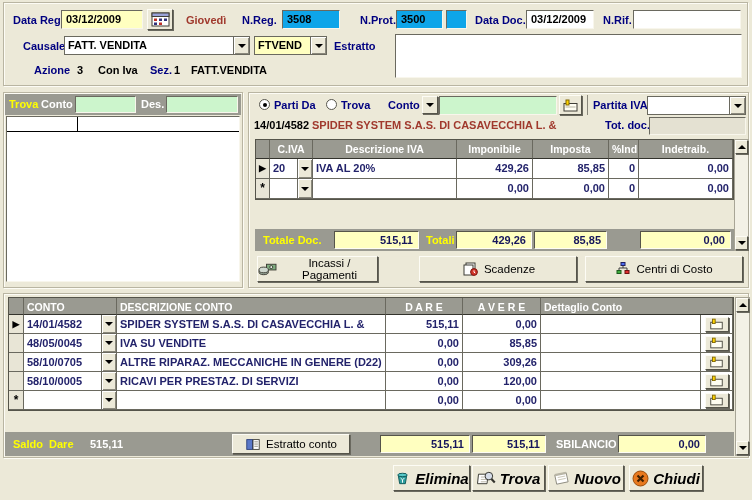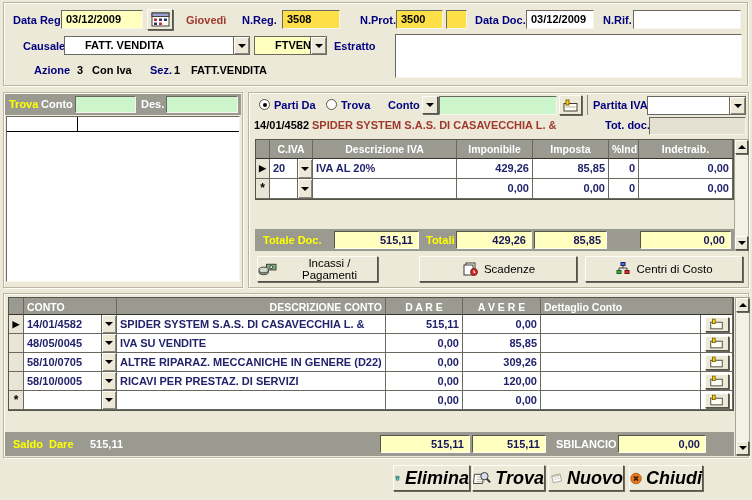--- a/index.html
+++ b/index.html
@@ -4,24 +4,24 @@
 <style>
   *{margin:0;padding:0;box-sizing:border-box}
   html,body{width:752px;height:500px}
   body{background:#ECE9D8;font-family:"Liberation Sans",sans-serif;font-size:11px;font-weight:bold;color:#000;position:relative;overflow:hidden}
   .abs{position:absolute}
   .lbl{color:#000080;white-space:nowrap;line-height:13px}
   .blk{color:#000;white-space:nowrap;line-height:13px}
   .maroon{color:#A0392D;white-space:nowrap;line-height:13px}
   .panel{position:absolute;border:1px solid #b9b5a2;box-shadow:inset 1px 1px 0 #fdfcf5,1px 1px 0 #fdfcf5;background:#ECE9D8}
   .fld{position:absolute;height:19px;border:1px solid;border-color:#6a695f #f8f6ec #f8f6ec #6a695f;padding:2px 4px;line-height:13px;white-space:nowrap;overflow:hidden;color:#000}
-  .white{background:#fff}.yellowbg{background:#FFFFC0}.beige{background:#fde047}.greenbg{background:#CCF5CC}
+  .white{background:#fff}.yellowbg{background:#FFFFC0}.beige{background:#0ea5e9}.greenbg{background:#CCF5CC}
   .ctr{text-align:left}
   .dd{position:absolute;height:19px;display:flex;border:1px solid #6a695f;background:#fff}
-  .dd-val{flex:1;padding:2px 20px;line-height:13px;white-space:nowrap;overflow:hidden}
+  .dd-val{flex:1;padding:2px 3px;line-height:13px;white-space:nowrap;overflow:hidden}
   .dd-btn{width:16px;background:#ECE9D8;border-left:1px solid #6a695f;display:flex;align-items:center;justify-content:center;box-shadow:inset 1px 1px 0 #fff,inset -1px -1px 0 #8a887c}
   .tri-d{width:0;height:0;border-left:4px solid transparent;border-right:4px solid transparent;border-top:4px solid #000}
   .tri-u{width:0;height:0;border-left:4px solid transparent;border-right:4px solid transparent;border-bottom:4px solid #000}
   .raised{background:#ECE9D8;border:1px solid;border-color:#fdfcf5 #55544a #55544a #fdfcf5;box-shadow:1px 1px 0 #6a695f;cursor:default}
   .iconb{display:flex;align-items:center;justify-content:center}
   .graybar{background:#9A9A91}
   .ytx{color:#FFFF00;white-space:nowrap}
   .wtx{color:#FFFFFF;white-space:nowrap}
   .ta{position:absolute;background:#fff;border:1px solid;border-color:#6a695f #f8f6ec #f8f6ec #6a695f}
   .radio{width:11px;height:11px;border-radius:50%;background:#fff;border:1px solid #58574e;position:absolute}
@@ -32,21 +32,21 @@
   .gc{border-right:1px solid #6a695f;border-bottom:1px solid #6a695f;padding:2px 3px;line-height:14px;white-space:nowrap;overflow:hidden;color:#23236B}
   .ghead .gc{background:#9A9A91;color:#fff;text-align:center;font-size:10.5px;border-bottom:1px solid #33332c}
   .num{text-align:right}
   .mk{background:#E8E5D6;text-align:center;padding:2px 0;font-size:9px;color:#000}
   .cellarr{display:flex;align-items:center;justify-content:center;background:#ECE9D8;box-shadow:inset 1px 1px 0 #fff,inset -1px -1px 0 #8a887c;border-right:1px solid #6a695f;border-bottom:1px solid #6a695f}
   .ybox{position:absolute;height:18px;background:#FFFFC0;border:1px solid;border-color:#55544a #fdfcf5 #fdfcf5 #55544a;text-align:right;padding:2px 5px;line-height:12px;color:#16165C}
   .gbox{position:absolute;height:18px;background:#E4E1D2;border:1px solid;border-color:#6a695f #f8f6ec #f8f6ec #6a695f}
   .sb{position:absolute;width:15px;background:#F3F1E6;border:1px solid #a8a596;display:flex;flex-direction:column;justify-content:space-between;align-items:center}
   .sb-btn{width:13px;height:14px;display:flex;align-items:center;justify-content:center}
   .midbtn{position:absolute;height:26px;font-weight:normal;font-size:11.5px;display:flex;align-items:center;justify-content:center;gap:5px}
-  .bigbtn{position:absolute;height:26px;font-style:italic;font-weight:bold;font-size:18px;display:flex;align-items:center;justify-content:center;gap:4px}
+  .bigbtn{position:absolute;height:26px;font-style:italic;font-weight:bold;font-size:15px;display:flex;align-items:center;justify-content:center;gap:4px}
   .mini-btn{width:24px;height:15px;display:flex;align-items:center;justify-content:center;padding:0}
   svg{display:block}
 </style>
 </head>
 <body>
 
 <div class="panel" style="left:3px;top:2px;width:745px;height:84px">
   <span class="abs lbl" style="left:9px;top:11px">Data Reg.</span>
   <div class="abs fld yellowbg ctr" style="left:57px;top:7px;width:82px">03/12/2009</div>
   <button class="abs raised iconb" style="left:143px;top:6px;width:26px;height:21px">
@@ -82,21 +82,21 @@
     <span class="dd-val yellowbg">FTVEND</span>
     <span class="dd-btn">
         <i class="tri-d"></i>
       </span>
   </div>
   <span class="abs lbl" style="left:330px;top:37px">Estratto</span>
   <div class="ta" style="left:391px;top:31px;width:347px;height:44px"></div>
 
   <span class="abs lbl" style="left:30px;top:61px">Azione</span>
   <span class="abs blk" style="left:73px;top:61px">3</span>
-  <span class="abs blk" style="left:88px;top:61px">Con Iva</span>
+  <span class="abs blk" style="left:94px;top:61px">Con Iva</span>
   <span class="abs lbl" style="left:146px;top:61px">Sez.</span>
   <span class="abs blk" style="left:170px;top:61px">1</span>
   <span class="abs blk" style="left:187px;top:61px">FATT.VENDITA</span>
 </div>
 
 <div class="panel" style="left:3px;top:92px;width:240px;height:196px">
   <div class="graybar abs" style="left:1px;top:1px;width:236px;height:21px">
     <span class="abs ytx" style="left:4px;top:4px">Trova</span>
     <span class="abs wtx" style="left:36px;top:4px">Conto</span>
     <div class="abs fld greenbg" style="left:70px;top:2px;width:61px;height:17px"></div>
@@ -221,21 +221,21 @@
       </svg>
     <span>Centri di Costo</span>
   </button>
 </div>
 
 <div class="panel" style="left:3px;top:293px;width:746px;height:165px">
   <div class="grid" style="left:4px;top:3px;width:726px">
     <div class="grow ghead" style="height:17px">
       <div class="gc" style="width:15px"></div>
       <div class="gc" style="width:93px;text-align:left">CONTO</div>
-      <div class="gc" style="width:269px;text-align:right">DESCRIZIONE CONTO</div>
+      <div class="gc" style="width:269px;text-align:left">DESCRIZIONE CONTO</div>
       <div class="gc" style="width:77px">D A R E</div>
       <div class="gc" style="width:78px">A V E R E</div>
       <div class="gc" style="width:192px;text-align:left">Dettaglio Conto</div>
     </div>
 
     <div class="grow" style="height:19px">
       <div class="gc mk" style="width:15px">▶</div>
       <div class="gc" style="width:78px">14/01/4582</div>
       <div class="cellarr" style="width:15px">
           <i class="tri-d"></i>
@@ -336,20 +336,28 @@
         <i class="tri-u"></i>
       </button>
     <button class="raised iconb sb-btn">
         <i class="tri-d"></i>
       </button>
   </div>
 
   <div class="graybar abs" style="left:1px;top:138px;width:729px;height:24px">
     <span class="abs ytx" style="left:8px;top:6px;white-space:pre">Saldo  Dare</span>
     <span class="abs wtx" style="left:85px;top:6px">515,11</span>
+    <button class="raised midbtn" style="left:227px;top:2px;width:118px;height:20px;position:absolute">
+      <svg width="16" height="13" viewBox="0 0 18 14">
+          <rect x="2" y="1.5" width="6.5" height="11" fill="#5a78c8" stroke="#283c78"></rect>
+          <rect x="9" y="1.5" width="7" height="11" fill="#fff" stroke="#3c3c34"></rect>
+          <path d="M10.5 4 h4 M10.5 6.5 h4 M10.5 9 h4" stroke="#8a887c"></path>
+        </svg>
+      <span>Estratto conto</span>
+    </button>
     <div class="ybox" style="left:375px;top:3px;width:90px">515,11</div>
     <div class="ybox" style="left:467px;top:3px;width:74px">515,11</div>
     <span class="abs wtx" style="left:551px;top:6px">SBILANCIO</span>
     <div class="ybox" style="left:613px;top:3px;width:88px">0,00</div>
   </div>
 </div>
 
 <button class="raised bigbtn" style="left:393px;top:465px;width:77px">
   <svg width="17" height="16" viewBox="0 0 18 16">
       <path d="M4.5 5 L6 14 h6 L13.5 5 z" fill="#2E9E9E" stroke="#0f5858"></path>

